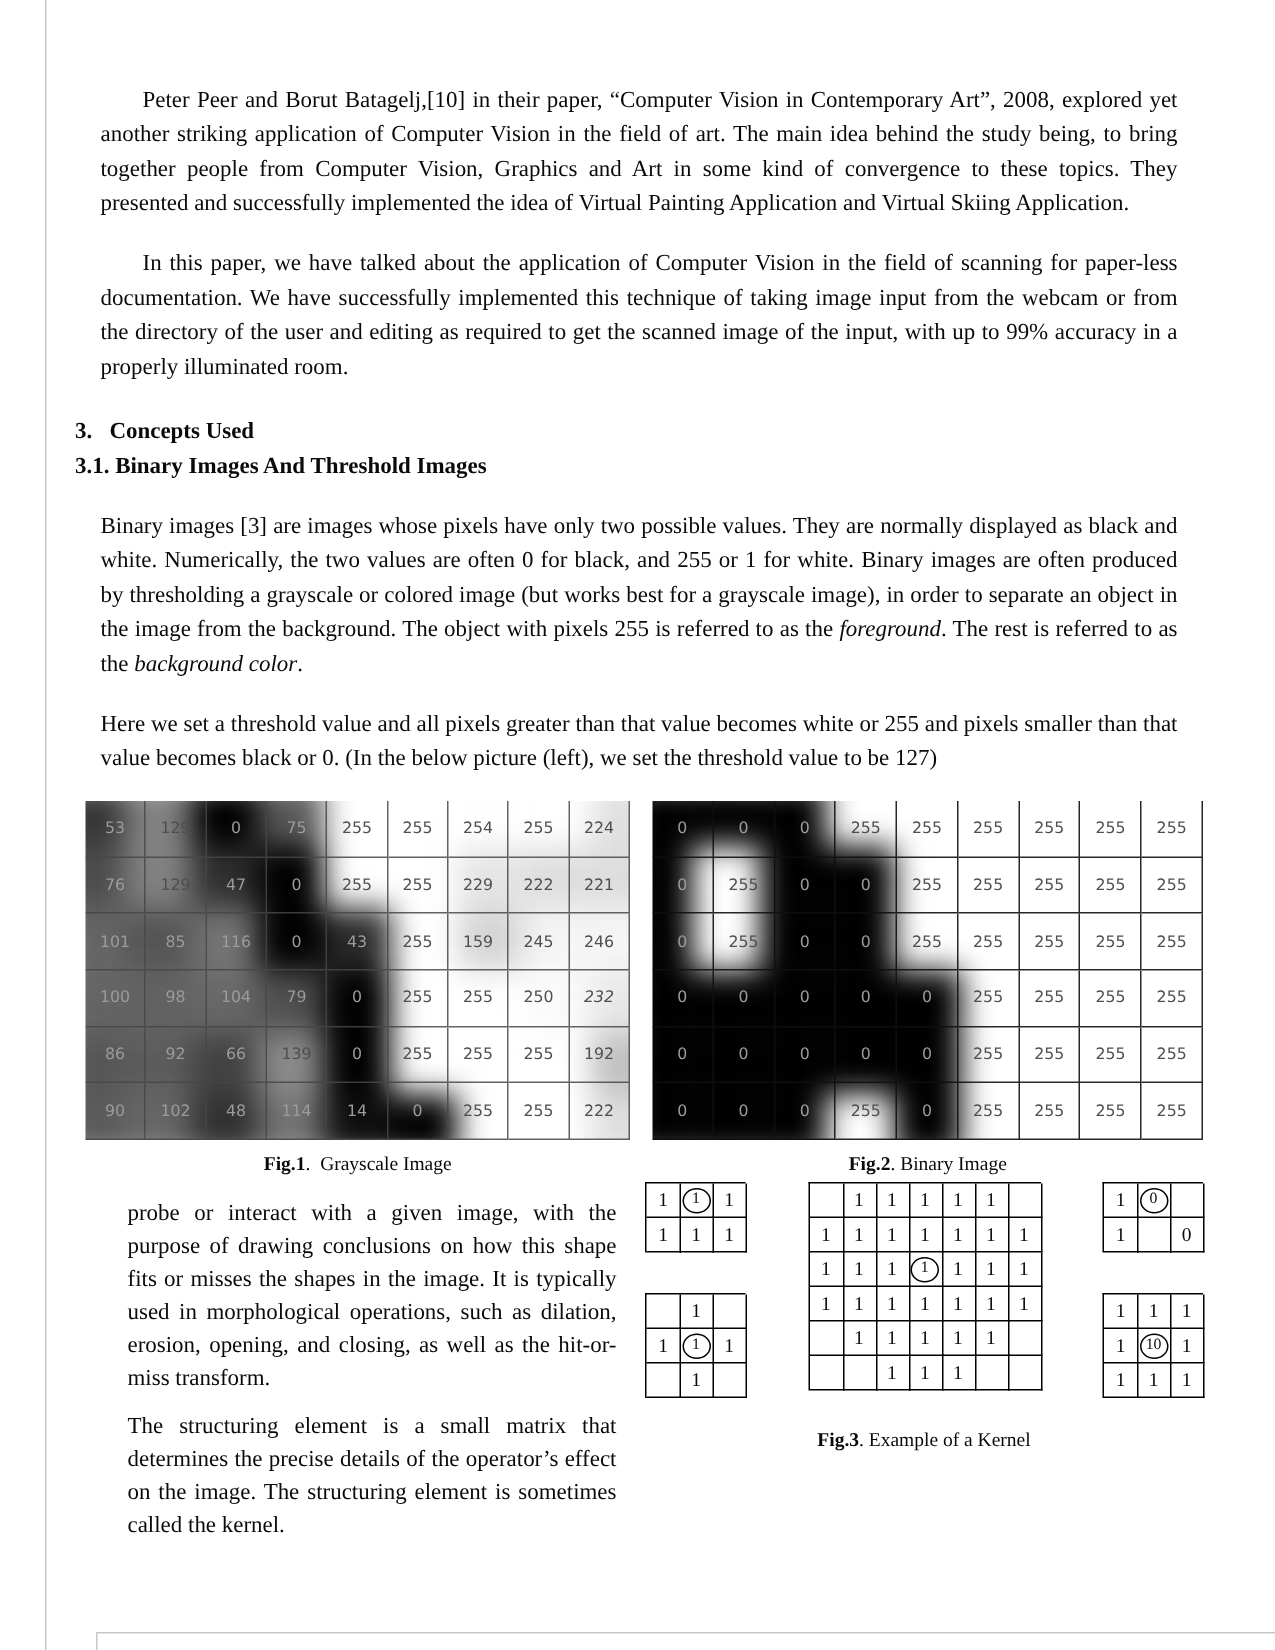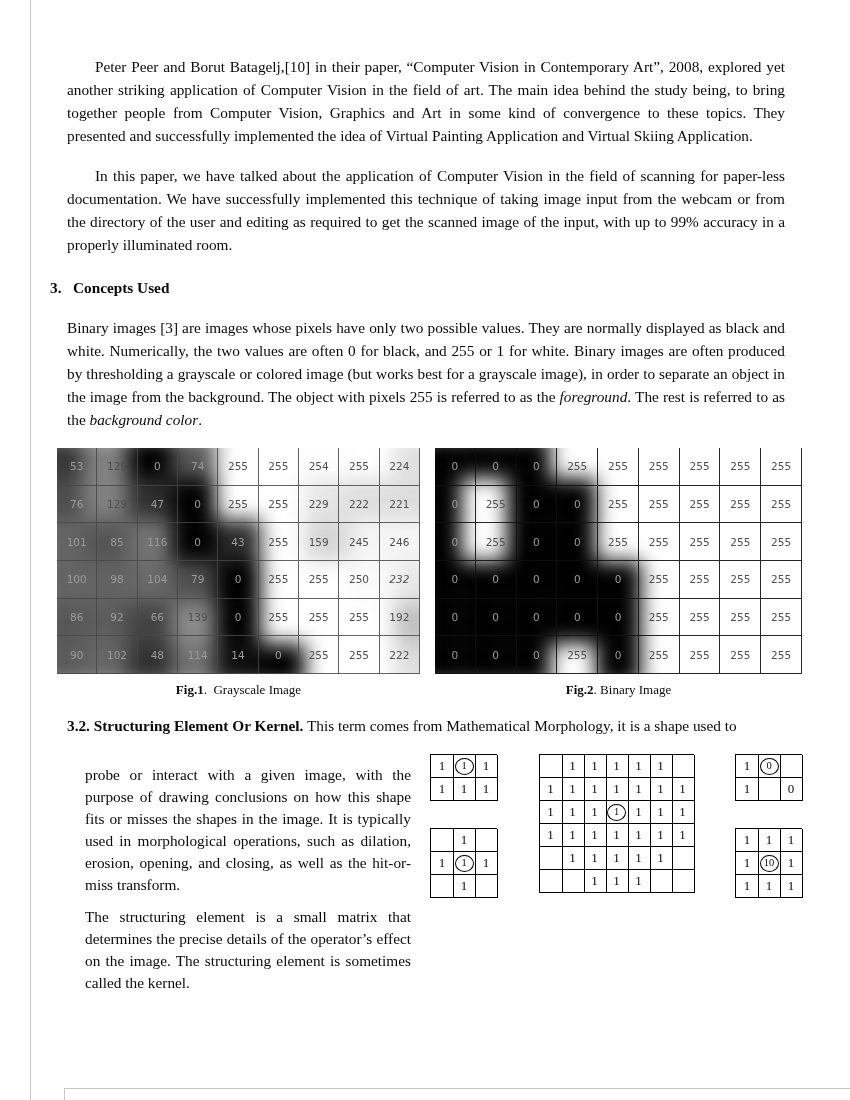--- a/index.html
+++ b/index.html
@@ -48,22 +48,24 @@
 <div class="edge-line-v"></div>
 <div class="edge-line-h"></div>
 <div class="edge-tick"></div>
 
 <div class="page-content">
 
   <p class="para indent">Peter Peer and Borut Batagelj,[10] in their paper, “Computer Vision in Contemporary Art”, 2008, explored yet another striking application of Computer Vision in the field of art. The main idea behind the study being, to bring together people from Computer Vision, Graphics and Art in some kind of convergence to these topics. They presented and successfully implemented the idea of Virtual Painting Application and Virtual Skiing Application.</p>
   <p class="para indent">In this paper, we have talked about the application of Computer Vision in the field of scanning for paper-less documentation. We have successfully implemented this technique of taking image input from the webcam or from the directory of the user and editing as required to get the scanned image of the input, with up to 99% accuracy in a properly illuminated room.</p>
 
   <p class="heading h3-top">3.&nbsp;&nbsp;&nbsp;Concepts Used</p>
+  <p class="heading">3.1. Binary Images And Threshold Images</p>
 
   <p class="para"><span>Binary images [3] are images whose pixels have only two possible values. They are normally displayed as black and white. Numerically, the two values are often 0 for black, and 255 or 1 for white. Binary images are often produced by thresholding a grayscale or colored image (but works best for a grayscale image), in order to separate an object in the image from the background. The object with pixels 255 is referred to as the </span><i>foreground</i><span>. The rest is referred to as the </span><i>background color</i><span>.</span></p>
+  <p class="para">Here we set a threshold value and all pixels greater than that value becomes white or 255 and pixels smaller than that value becomes black or 0. (In the below picture (left), we set the threshold value to be 127)</p>
 
   <div class="figs-row">
     <div class="figure-block">
       <div class="pixfig pixfig-1">
         <div class="blur-layer">
             <div style="background: rgb(53, 53, 53);"></div>
             <div style="background: rgb(129, 129, 129);"></div>
             <div style="background: rgb(0, 0, 0);"></div>
             <div style="background: rgb(88, 88, 88);"></div>
             <div style="background: rgb(255, 255, 255);"></div>
@@ -114,21 +116,21 @@
             <div style="background: rgb(14, 14, 14);"></div>
             <div style="background: rgb(0, 0, 0);"></div>
             <div style="background: rgb(255, 255, 255);"></div>
             <div style="background: rgb(255, 255, 255);"></div>
             <div style="background: rgb(222, 222, 222);"></div>
           </div>
         <div class="cell-layer">
             <div class="pix-cell" style="border-color: rgba(70, 70, 70, 0.85); color: rgb(155, 155, 155);">53</div>
             <div class="pix-cell" style="border-color: rgba(70, 70, 70, 0.85); color: rgb(79, 79, 79);">129</div>
             <div class="pix-cell" style="border-color: rgba(70, 70, 70, 0.85); color: rgb(155, 155, 155);">0</div>
-            <div class="pix-cell" style="border-color: rgba(70, 70, 70, 0.85); color: rgb(155, 155, 155);">74</div>
+            <div class="pix-cell" style="border-color: rgba(70, 70, 70, 0.85); color: rgb(155, 155, 155);">75</div>
             <div class="pix-cell" style="border-color: rgba(70, 70, 70, 0.85); color: rgb(79, 79, 79);">255</div>
             <div class="pix-cell" style="border-color: rgba(70, 70, 70, 0.85); color: rgb(79, 79, 79);">255</div>
             <div class="pix-cell" style="border-color: rgba(70, 70, 70, 0.85); color: rgb(79, 79, 79);">254</div>
             <div class="pix-cell" style="border-color: rgba(70, 70, 70, 0.85); color: rgb(79, 79, 79);">255</div>
             <div class="pix-cell" style="border-color: rgba(70, 70, 70, 0.85); color: rgb(79, 79, 79);">224</div>
             <div class="pix-cell" style="border-color: rgba(70, 70, 70, 0.85); color: rgb(155, 155, 155);">76</div>
             <div class="pix-cell" style="border-color: rgba(70, 70, 70, 0.85); color: rgb(79, 79, 79);">129</div>
             <div class="pix-cell" style="border-color: rgba(70, 70, 70, 0.85); color: rgb(155, 155, 155);">47</div>
             <div class="pix-cell" style="border-color: rgba(70, 70, 70, 0.85); color: rgb(155, 155, 155);">0</div>
             <div class="pix-cell" style="border-color: rgba(70, 70, 70, 0.85); color: rgb(79, 79, 79);">255</div>
@@ -288,21 +290,20 @@
             <div class="pix-cell" style="border-color: rgba(15, 15, 15, 0.9); color: rgb(79, 79, 79);">255</div>
             <div class="pix-cell" style="border-color: rgba(15, 15, 15, 0.9); color: rgb(79, 79, 79);">255</div>
             <div class="pix-cell" style="border-color: rgba(15, 15, 15, 0.9); color: rgb(79, 79, 79);">255</div>
             <div class="pix-cell" style="border-color: rgba(15, 15, 15, 0.9); color: rgb(79, 79, 79);">255</div>
           </div>
       </div>
       <div class="caption"><b>Fig.2</b><span>. Binary Image</span></div>
     </div>
   </div>
 
-  <p class="para sec32-lead"><b>3.2. Structuring Element Or Kernel.</b><span> This term comes from Mathematical Morphology, it is a shape used to</span></p>
 
   <div class="columns">
     <div class="left-col">
       <p>probe or interact with a given image, with the purpose of drawing conclusions on how this shape fits or misses the shapes in the image. It is typically used in morphological operations, such as dilation, erosion, opening, and closing, as well as the hit-or-miss transform.</p>
       <p>The structuring element is a small matrix that determines the precise details of the operator’s effect on the image. The structuring element is sometimes called the kernel.</p>
     </div>
     <div class="right-col">
       <div class="fig3-row">
         <div class="k-col">
           <div class="kernel" style="grid-template-columns: repeat(3, var(--kc));">
@@ -396,17 +397,18 @@
               <div class="k-cell">
                 <span class="circled">10</span>
               </div>
               <div class="k-cell">1</div>
               <div class="k-cell">1</div>
               <div class="k-cell">1</div>
               <div class="k-cell">1</div>
             </div>
         </div>
       </div>
+      <div class="fig3-caption"><b>Fig.3</b><span>. Example of a Kernel</span></div>
     </div>
   </div>
 
 
 </div>
 
 </body></html>

